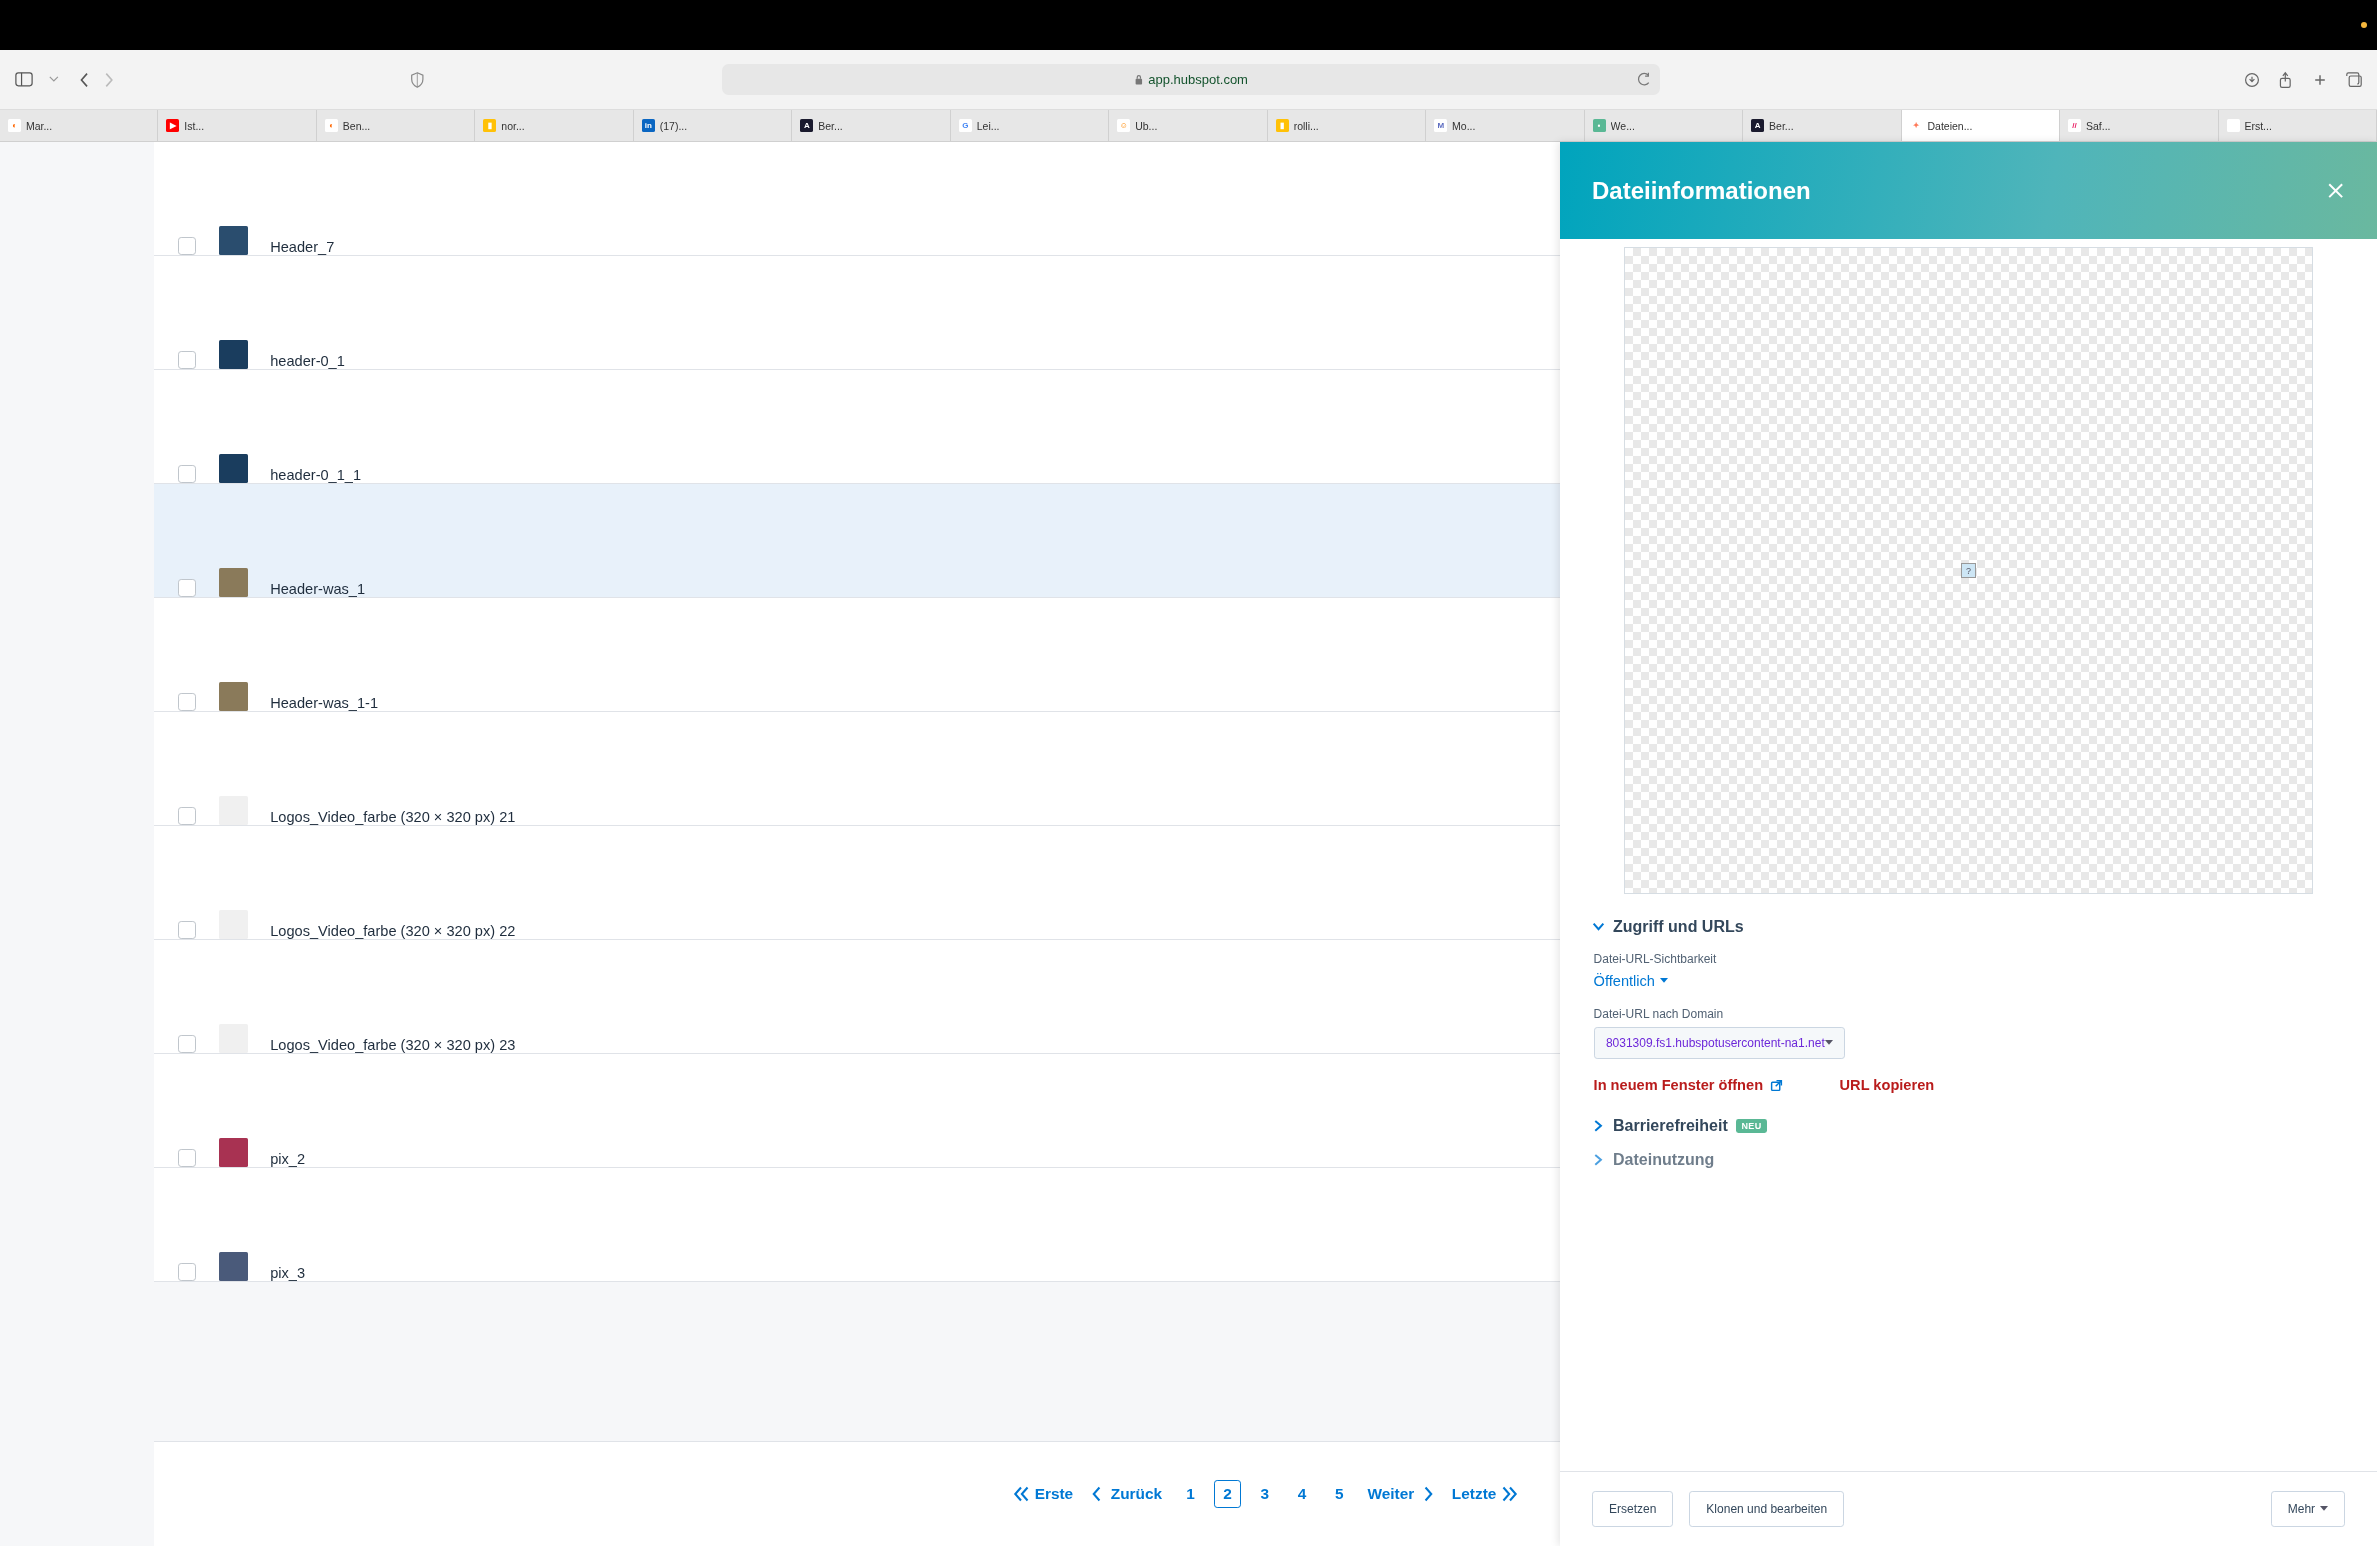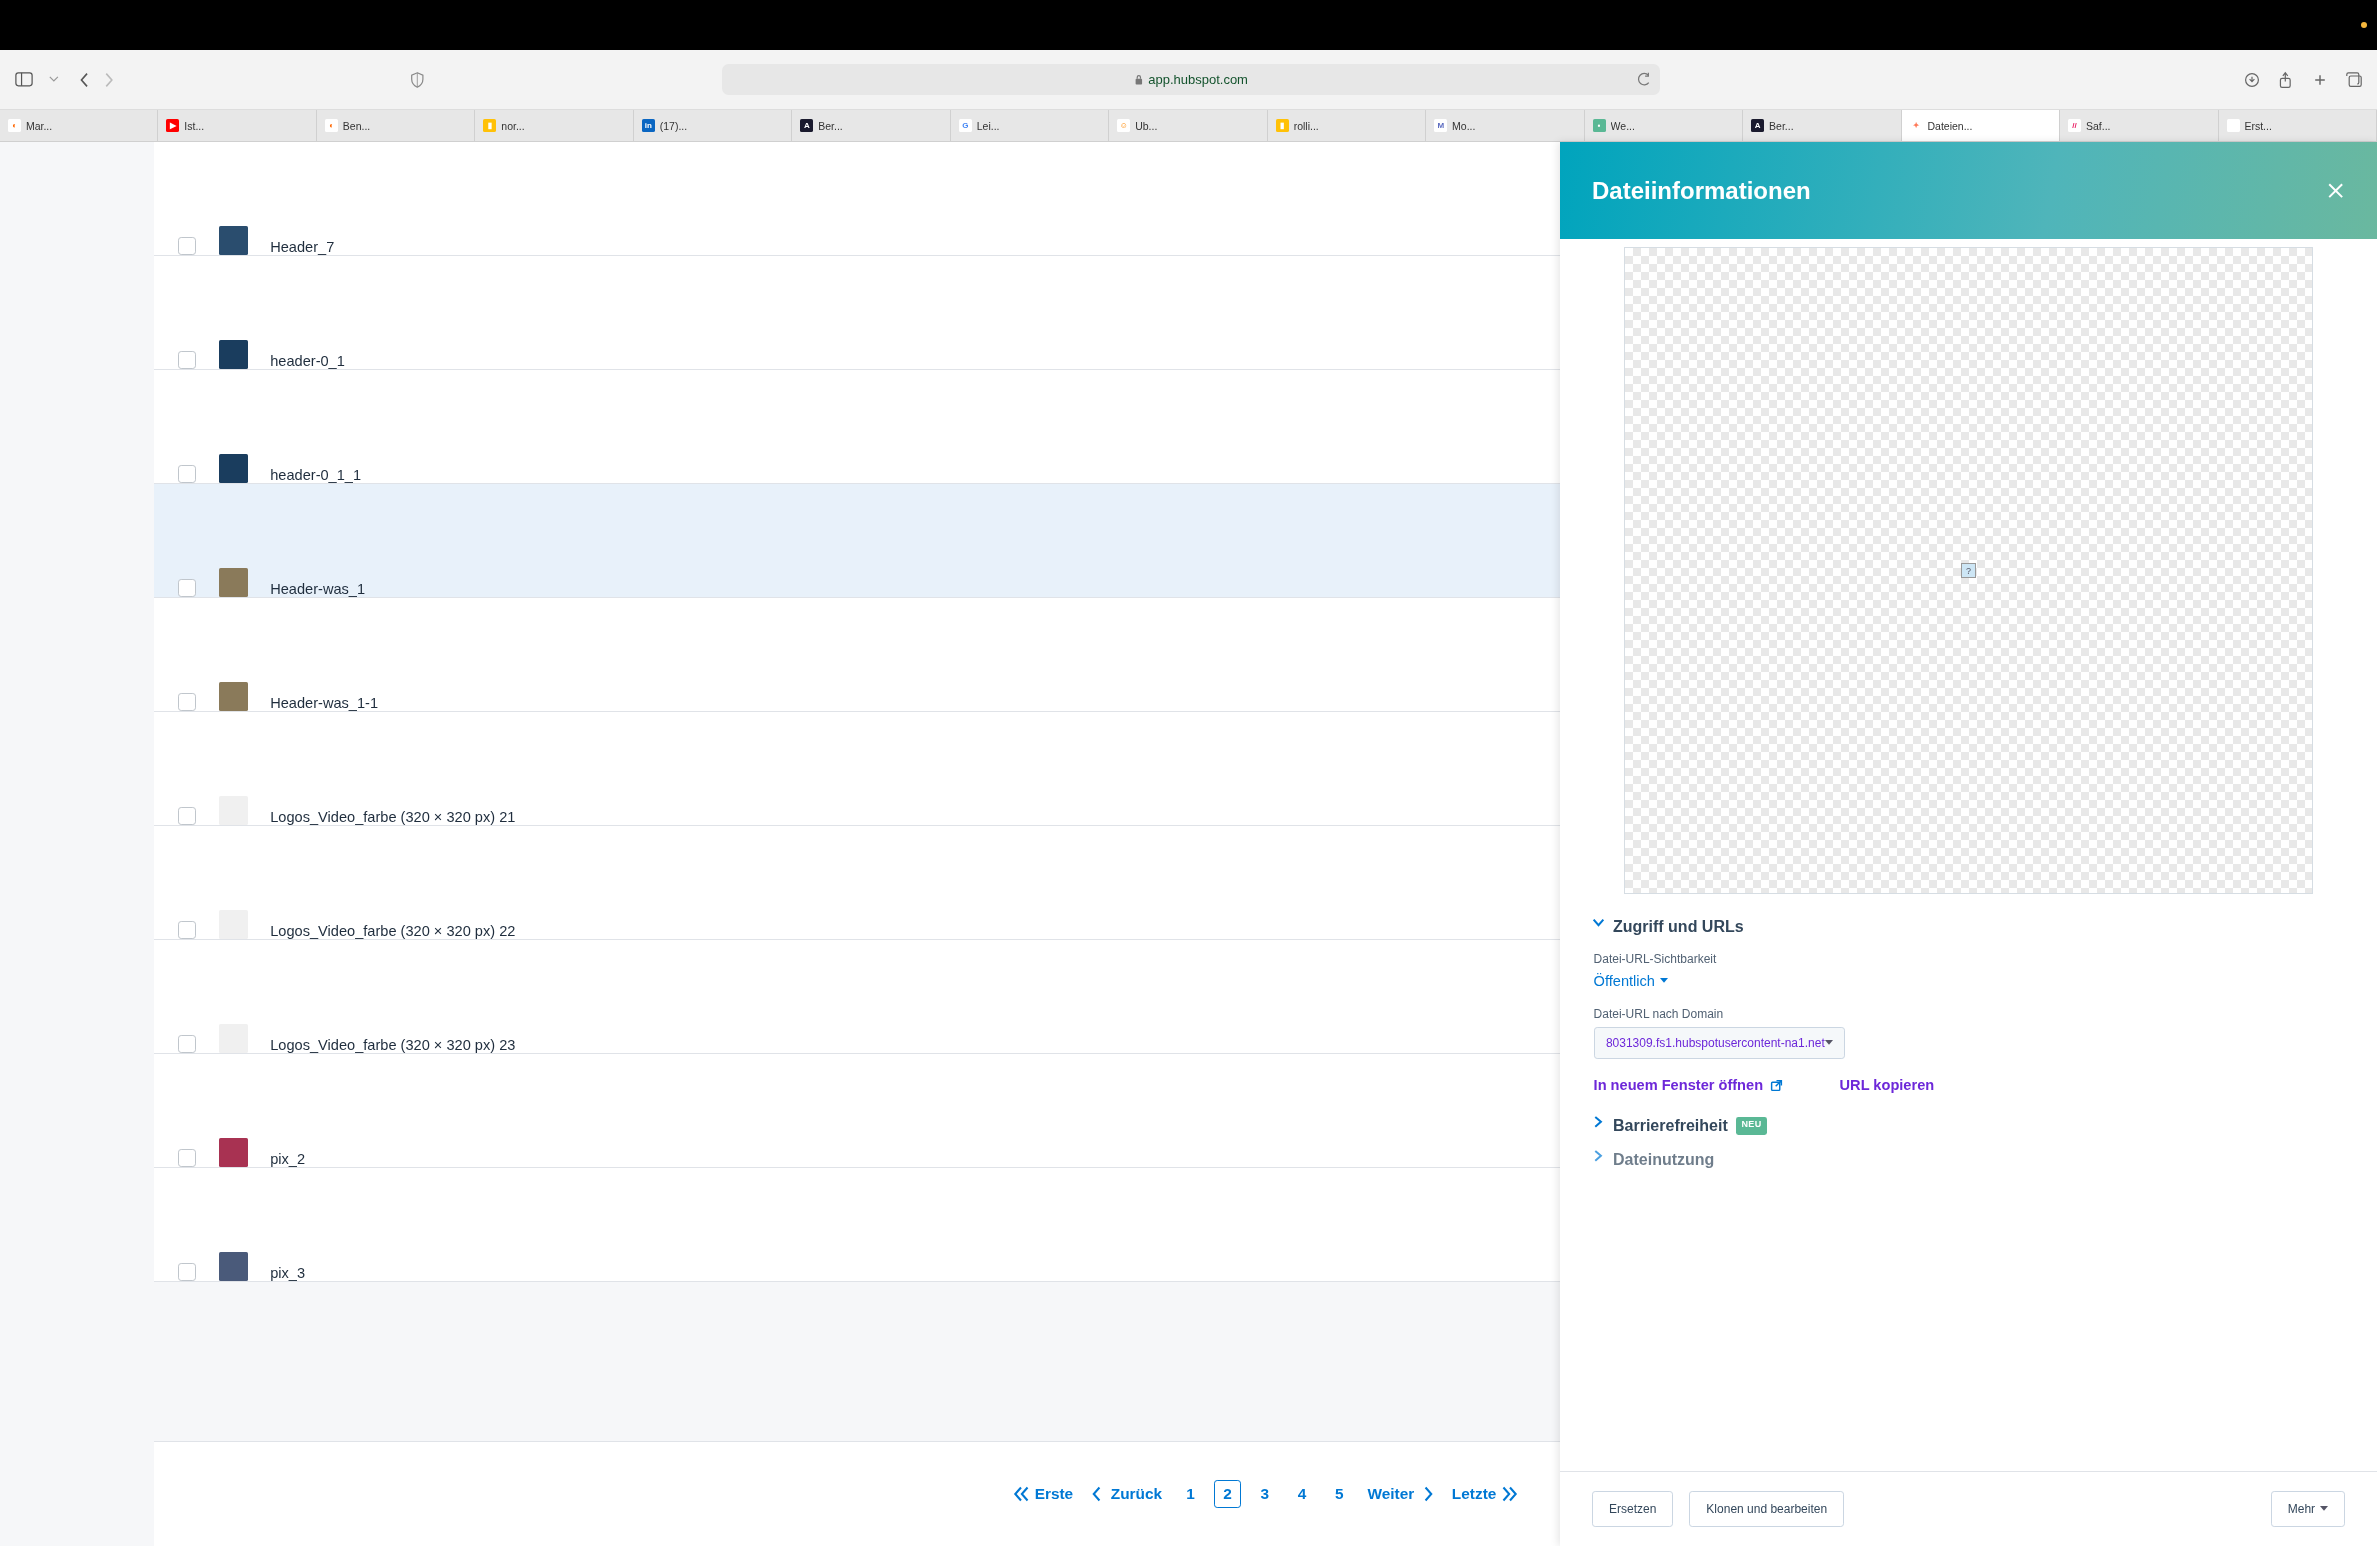--- a/index.html
+++ b/index.html
@@ -38,27 +38,27 @@
     .pg-num.current { border: 0.8px solid #0078d4; color: #0078d4; }
     .pg-icon { width: 18px; height: 18px; }
     
     .sidepanel { position: absolute; right: 0; top: 0; bottom: 0; width: 817px; background: #fff; box-shadow: -1.6px 0 8px rgba(0,0,0,0.1); display: flex; flex-direction: column; }
     .sp-header { height: 97px; background: linear-gradient(100deg, #00a4bd 0%, #4fb5ba 60%, #6ab89f 100%); display: flex; align-items: center; justify-content: space-between; padding: 0 32px; }
     .sp-title { color: #fff; font-size: 24px; font-weight: 700; }
     .sp-close { color: #fff; cursor: pointer; }
     .sp-body { flex: 1; overflow: auto; padding: 0 32px 16px; }
     .preview { margin: 8px 32px 24px; height: 647px; border: 0.8px solid #d6dde3; background-image: linear-gradient(45deg,#e8e8e8 25%,transparent 25%),linear-gradient(-45deg,#e8e8e8 25%,transparent 25%),linear-gradient(45deg,transparent 75%,#e8e8e8 75%),linear-gradient(-45deg,transparent 75%,#e8e8e8 75%); background-size: 16px 16px; background-position: 0 0,0 8px,8px -8px,-8px 0; display: flex; align-items: center; justify-content: center; }
     .broken-img { width: 14.6px; height: 14.6px; border: 0.8px solid #999; background: #cde6f5; display: flex; align-items: center; justify-content: center; font-size: 9px; color: #556; }
-    .section-head { display: flex; gap: 8px; font-size: 16px; font-weight: 700; color: #33475b; margin: 8px 0 16px; cursor: pointer; }
+    .section-head { display: flex; align-items: center; gap: 8px; font-size: 16px; font-weight: 700; color: #33475b; margin: 8px 0 16px; cursor: pointer; }
     .badge-new { background: #5ab895; color: #fff; font-size: 9px; font-weight: 700; padding: 2.4px 5.7px; border-radius: 2.4px; letter-spacing: 0.4px; }
     .field-label { font-size: 12px; color: #516173; margin-bottom: 6.5px; }
     .dropdown-link { color: #0078d4; font-size: 14.6px; font-weight: 500; display: inline-flex; align-items: center; gap: 4.9px; margin-bottom: 18px; }
     .domain-select { border: 0.8px solid #cbd6e2; border-radius: 3.2px; padding: 8px 11.3px; font-size: 12px; color: #6d28d9; display: inline-flex; align-items: center; margin-bottom: 18px; background: #f5f8fa; }
     .link-row { display: flex; gap: 57px; margin-bottom: 24px; }
-    .text-link { color: #6d28d9; font-size: 14.6px; font-weight: 600; display: inline-flex; align-items: center; gap: 6.5px; cursor: pointer; }
+    .text-link { color: #b91c1c; font-size: 14.6px; font-weight: 600; display: inline-flex; align-items: center; gap: 6.5px; cursor: pointer; }
     .sp-footer { border-top: 0.8px solid #e0e3e8; padding: 19.4px 32px; display: flex; align-items: center; gap: 16px; }
     .btn { border: 0.8px solid #cbd6e2; background: #fff; padding: 9.7px 16px; border-radius: 3.2px; font-size: 12px; color: #33475b; cursor: pointer; }
     .btn.more { margin-left: auto; display: inline-flex; align-items: center; gap: 4.9px; }
     
     svg { display: block; }
     .chev { transition: transform 0.2s; }
     .chev.down { transform: rotate(0deg); }
     .chev.right { transform: rotate(-90deg); }
   </style>
 </head>

